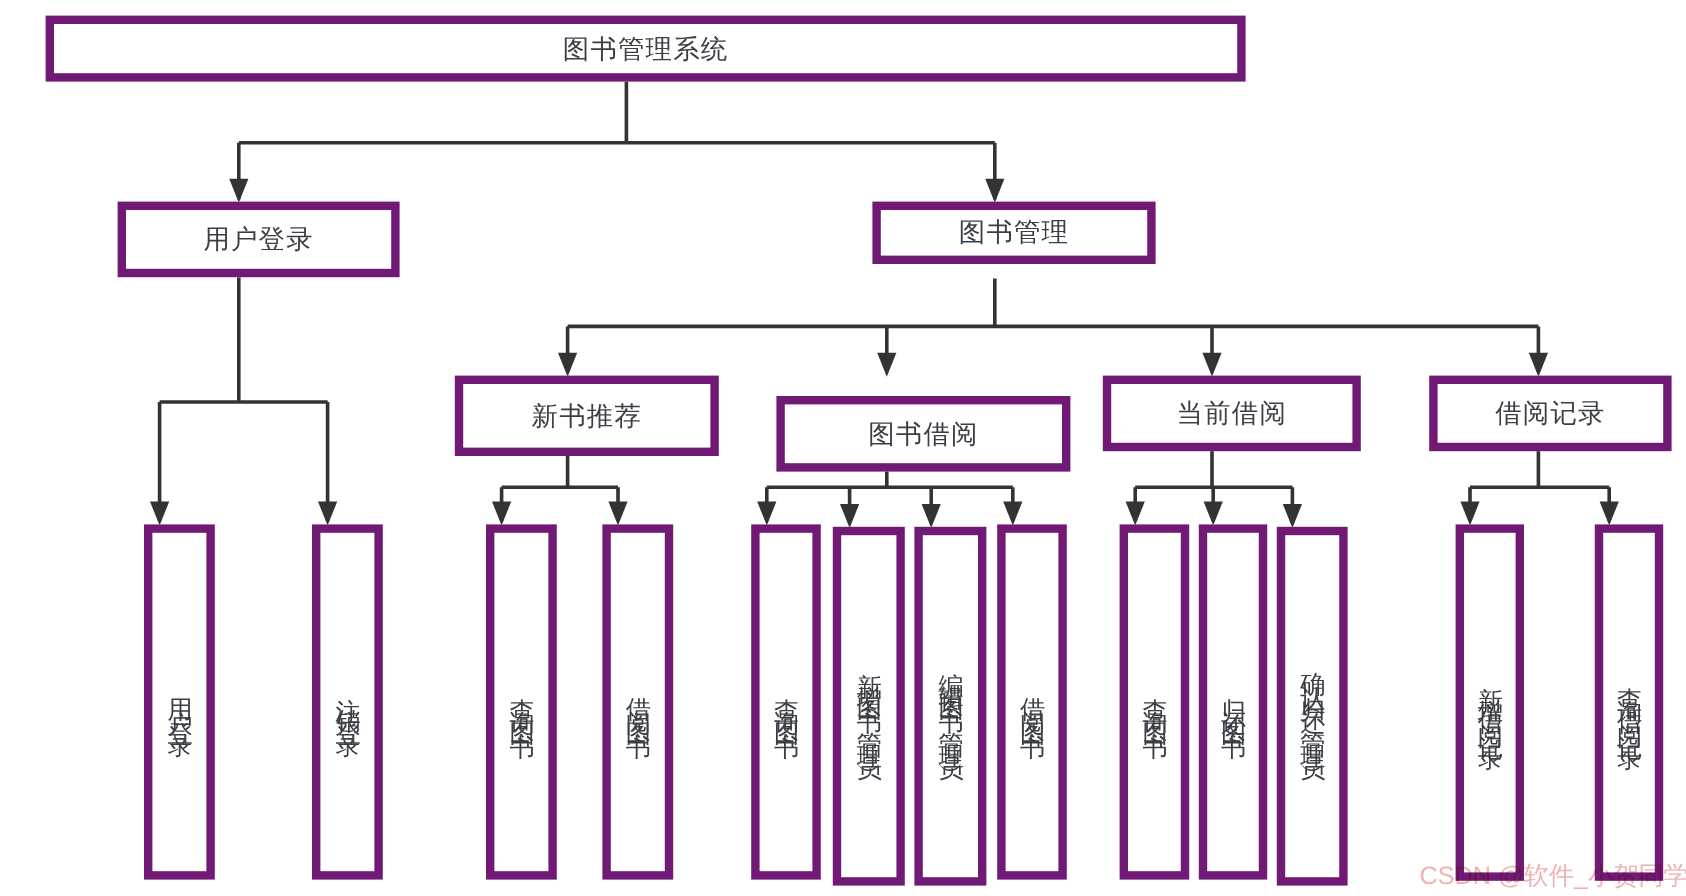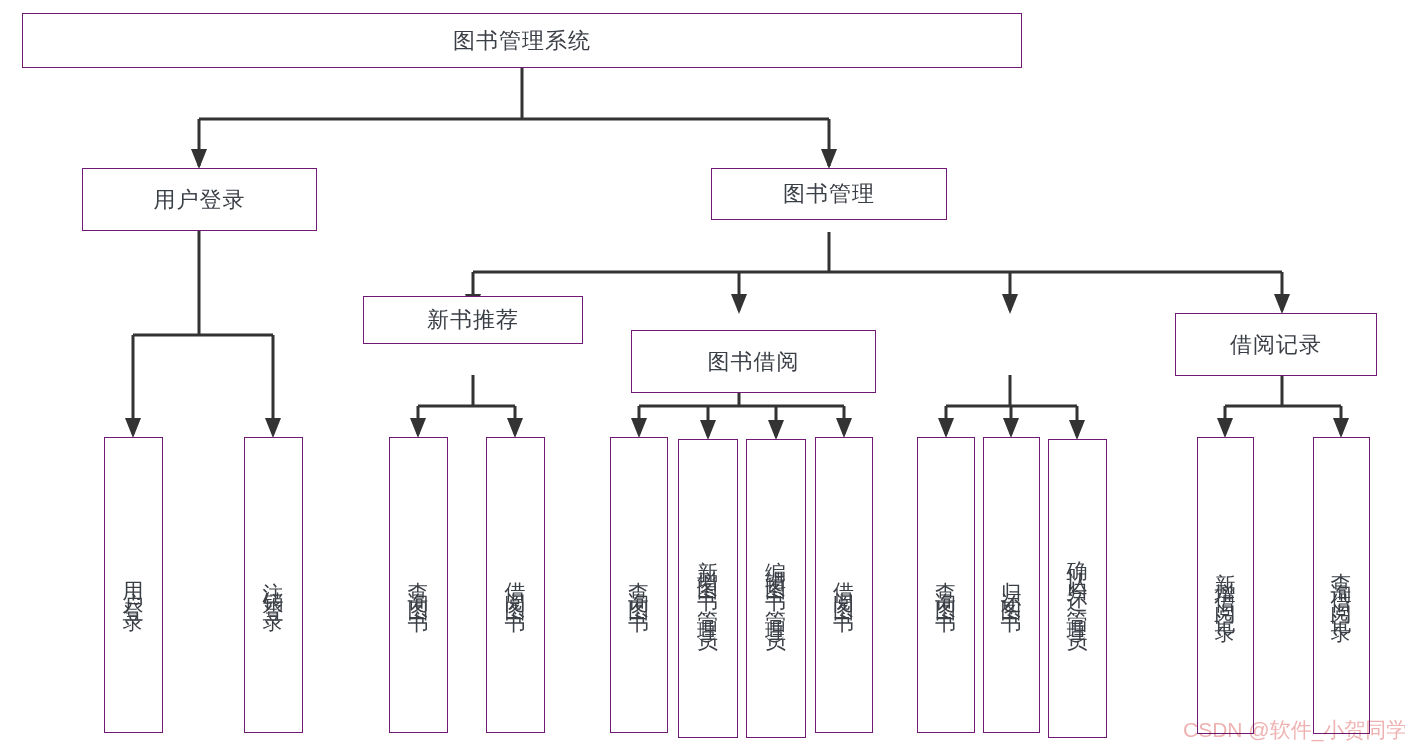--- a/index.html
+++ b/index.html
@@ -10,24 +10,25 @@
     font-family:"Liberation Sans",sans-serif;
     overflow:hidden;
   }
   svg.wires{position:absolute;left:0;top:0;z-index:1;}
   svg.wires path{stroke:#333333;stroke-width:3;fill:none;}
   svg.wires polygon{fill:#333333;stroke:none;}
   .node{
     position:absolute;
     box-sizing:border-box;
     background:#ffffff;
-    border:1px solid #701a75;
+    border:7px solid #701a75;
     display:flex;align-items:center;justify-content:center;
     color:#3a3e45;
     z-index:2;
+    margin-left:16px;
   }
   .h-node{font-size:22px;letter-spacing:1px;}
   .leaf span{
     writing-mode:vertical-rl;
     text-orientation:mixed;
     font-size:21px;
     letter-spacing:10px;
     line-height:1.1;
     white-space:nowrap;
   }
@@ -87,22 +88,23 @@
       <polygon points="1217,418 1233,418 1225,438"></polygon>
       <polygon points="1333,418 1349,418 1341,438"></polygon>
     </g>
   </svg>
 
   <div class="node h-node" style="left:22px;top:13px;width:1000px;height:55px">图书管理系统</div>
 
   <div class="node h-node" style="left:82px;top:168px;width:235px;height:63px">用户登录</div>
   <div class="node h-node" style="left:711px;top:168px;width:236px;height:52px">图书管理</div>
 
-  <div class="node h-node" style="left:363px;top:296px;width:220px;height:48px">新书推荐</div>
+  <div class="node h-node" style="left:363px;top:313px;width:220px;height:67px">新书推荐</div>
   <div class="node h-node" style="left:631px;top:330px;width:245px;height:63px">图书借阅</div>
+  <div class="node h-node" style="left:903px;top:313px;width:215px;height:63px">当前借阅</div>
   <div class="node h-node" style="left:1175px;top:313px;width:202px;height:63px">借阅记录</div>
 
   <div class="node leaf" style="left:104px;top:437px;width:59px;height:296px">
     <span>用户登录</span>
   </div>
   <div class="node leaf" style="left:244px;top:437px;width:59px;height:296px">
     <span>注销登录</span>
   </div>
 
   <div class="node leaf" style="left:389px;top:437px;width:59px;height:296px">

